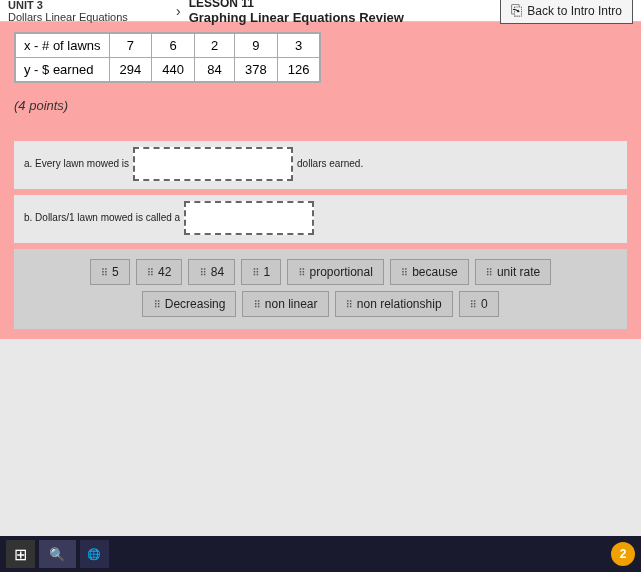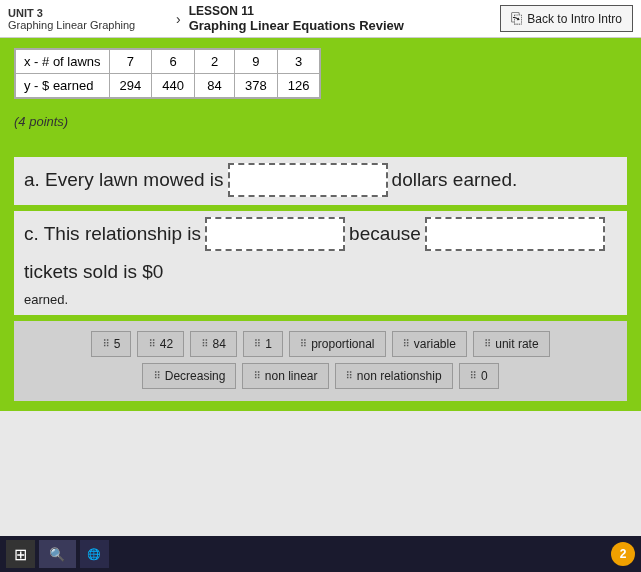--- a/index.html
+++ b/index.html
@@ -12,21 +12,21 @@
       overflow: hidden;
     }
 
     
     .header {
       display: flex;
       align-items: center;
       background: #fff;
       border-bottom: 1px solid #ccc;
       padding: 4px 8px;
-      height: 38px;
+      height: 22px;
     }
     .header-left {
       display: flex;
       flex-direction: column;
       font-size: 11px;
       color: #333;
       min-width: 160px;
     }
     .header-left .unit {
       font-weight: bold;
@@ -53,21 +53,21 @@
       align-items: center;
       gap: 5px;
       color: #222;
     }
     .back-btn-icon {
       font-size: 14px;
     }
 
     
     .main {
-      background: #84cc16;
+      background: #fca5a5;
       padding: 10px 14px;
     }
 
     
     .table-container {
       background: #fff;
       border: 1px solid #aaa;
       display: inline-block;
       margin-bottom: 12px;
     }
@@ -99,21 +99,21 @@
     .question-block {
       background: #e8e8e8;
       padding: 6px 10px 8px 10px;
       margin-bottom: 6px;
     }
     .question-row {
       display: flex;
       align-items: center;
       flex-wrap: wrap;
       gap: 4px;
-      font-size: 19px;
+      font-size: 10px;
       color: #222;
       line-height: 1.8;
     }
     .dashed-box {
       border: 2px dashed #666;
       min-width: 160px;
       height: 34px;
       display: inline-block;
       background: #fff;
     }
@@ -237,21 +237,21 @@
       font-weight: bold;
       color: #fff;
     }
   </style>
 </head>
 <body>
 
 <div class="header">
   <div class="header-left">
     <span class="unit">UNIT 3</span>
-    <span>Graphing Linear Graphing</span>
+    <span>Dollars Linear Equations</span>
   </div>
   <span class="header-chevron">›</span>
   <div class="header-center">
     <div style="font-size:12px;font-weight:bold;">LESSON 11</div>
     <div>Graphing Linear Equations Review</div>
   </div>
   <button class="back-btn">
     <span class="back-btn-icon">⎘</span>
     <span>Back to Intro Intro</span>
   </button>
@@ -289,32 +289,28 @@
   
   <div class="question-block">
     <div class="question-row">
       <span>a.  Every lawn mowed is</span>
       <span class="dashed-box"></span>
       <span class="earned-suffix">dollars earned.</span>
     </div>
   </div>
 
   
-
-  
   <div class="question-block">
     <div class="question-row">
-      <span>c.  This relationship is</span>
-      <span class="dashed-box-med"></span>
-      <span>because</span>
-      <span class="dashed-box-wide"></span>
-      <span>tickets sold is $0</span>
+      <span>b.  Dollars/1 lawn mowed is called a</span>
+      <span class="dashed-box-sm"></span>
     </div>
-    <div style="font-size:13px;color:#222;padding-top:2px;">earned.</div>
-  </div>
+  </div>
+
+  
 
   
   <div class="tokens-area">
     <div class="tokens-row">
     <div class="token">
           <span class="token-dots">⠿</span>
           <span>5</span>
         </div>
         <div class="token">
           <span class="token-dots">⠿</span>
@@ -327,21 +323,21 @@
         <div class="token">
           <span class="token-dots">⠿</span>
           <span>1</span>
         </div>
         <div class="token">
           <span class="token-dots">⠿</span>
           <span>proportional</span>
         </div>
         <div class="token">
           <span class="token-dots">⠿</span>
-          <span>variable</span>
+          <span>because</span>
         </div>
         <div class="token">
           <span class="token-dots">⠿</span>
           <span>unit rate</span>
         </div>
       </div>
     <div class="tokens-row">
     <div class="token">
           <span class="token-dots">⠿</span>
           <span>Decreasing</span>

